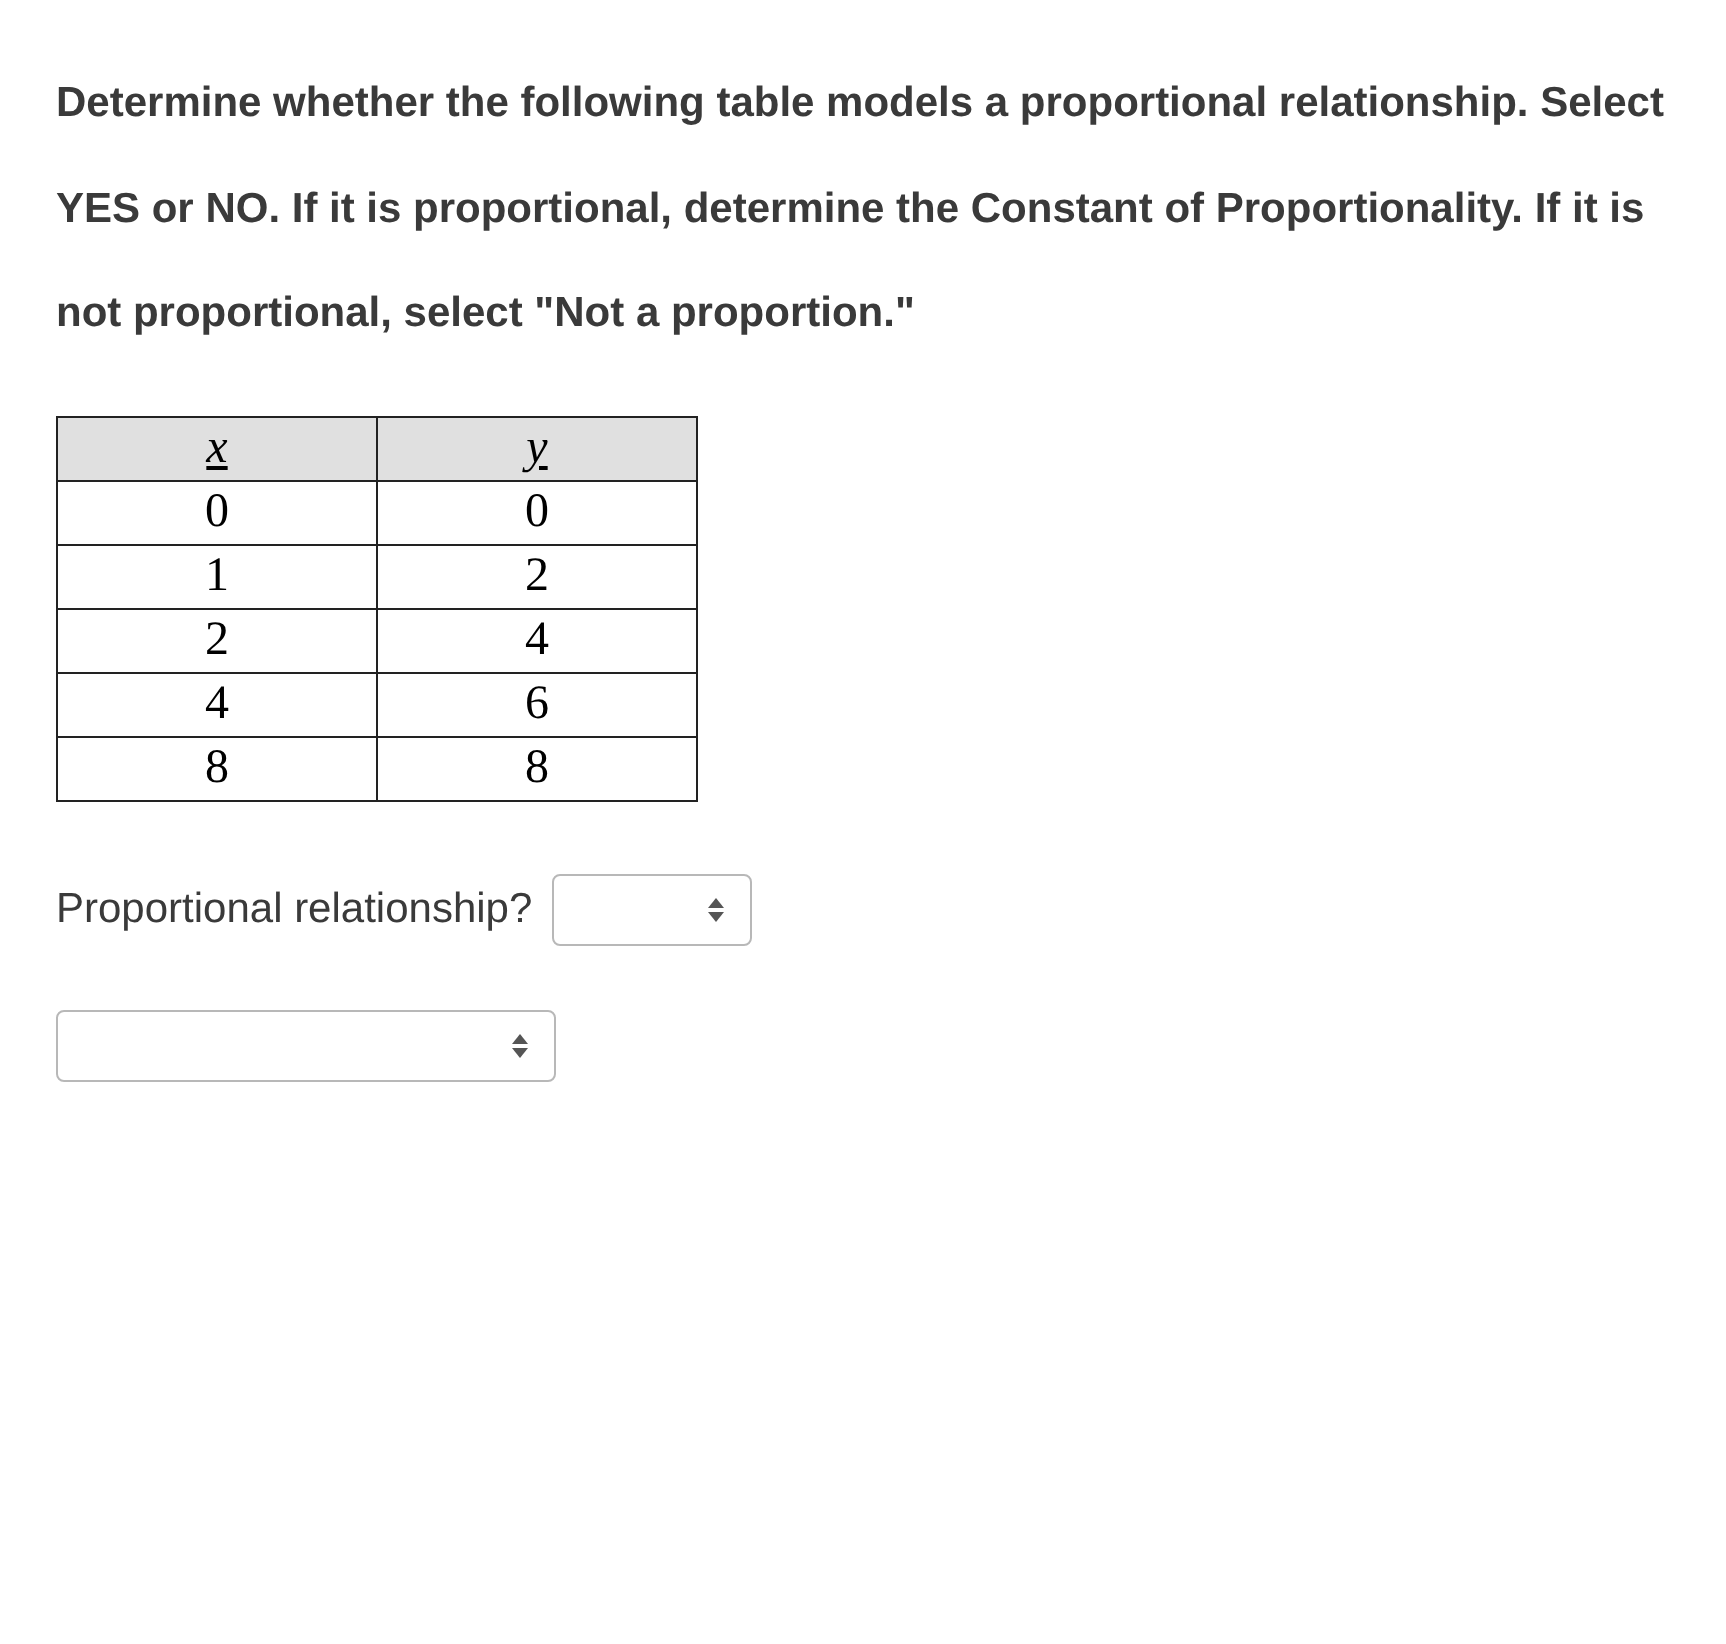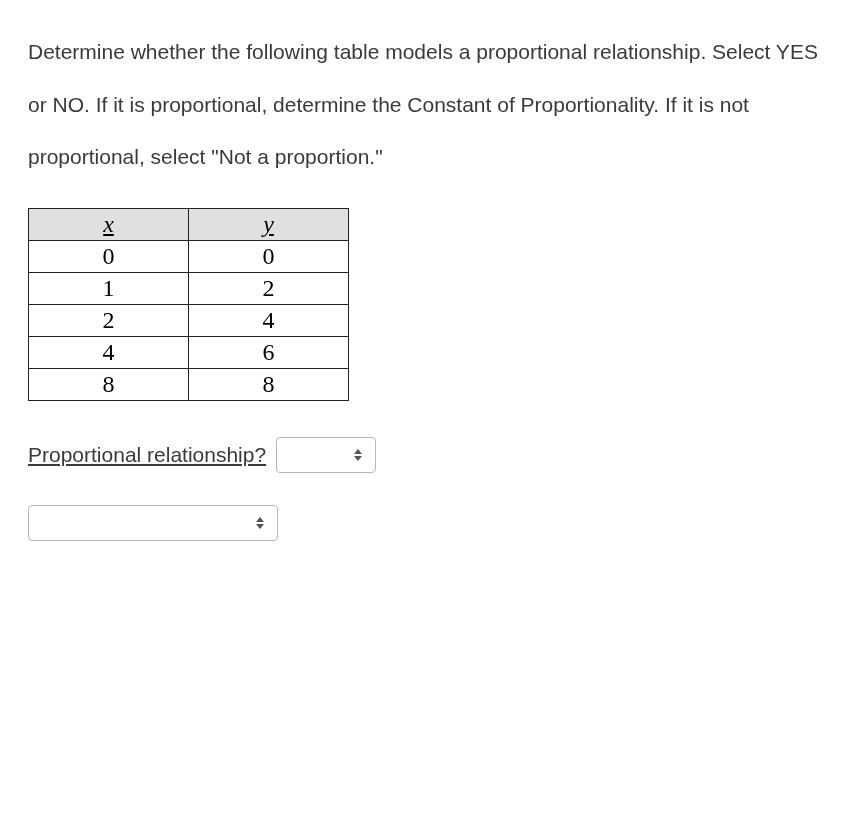--- a/index.html
+++ b/index.html
@@ -11,20 +11,21 @@
       font-family: Arial, Helvetica, sans-serif;
       font-size: 21px;
       color: #3a3a3a;
       padding: 26px 28px;
       width: 863px;
       background: #ffffff;
     }
     .question-text {
       line-height: 2.5;
       margin-bottom: 24px;
+      font-weight: bold;
     }
     .data-table {
       border-collapse: collapse;
       margin-bottom: 36px;
     }
     .data-table th,
     .data-table td {
       border: 1px solid #222;
       text-align: center;
       font-family: "Times New Roman", Times, serif;
@@ -44,21 +45,20 @@
     .data-table th.x-header {
       font-style: italic;
     }
     .answer-row {
       margin-bottom: 32px;
       display: flex;
       align-items: center;
     }
     .answer-label {
       margin-right: 10px;
-      text-decoration: underline;
     }
     .select-box {
       border: 1px solid #b8b8b8;
       border-radius: 4px;
       height: 36px;
       background: #ffffff;
       display: inline-flex;
       align-items: center;
       justify-content: flex-end;
       padding-right: 10px;

